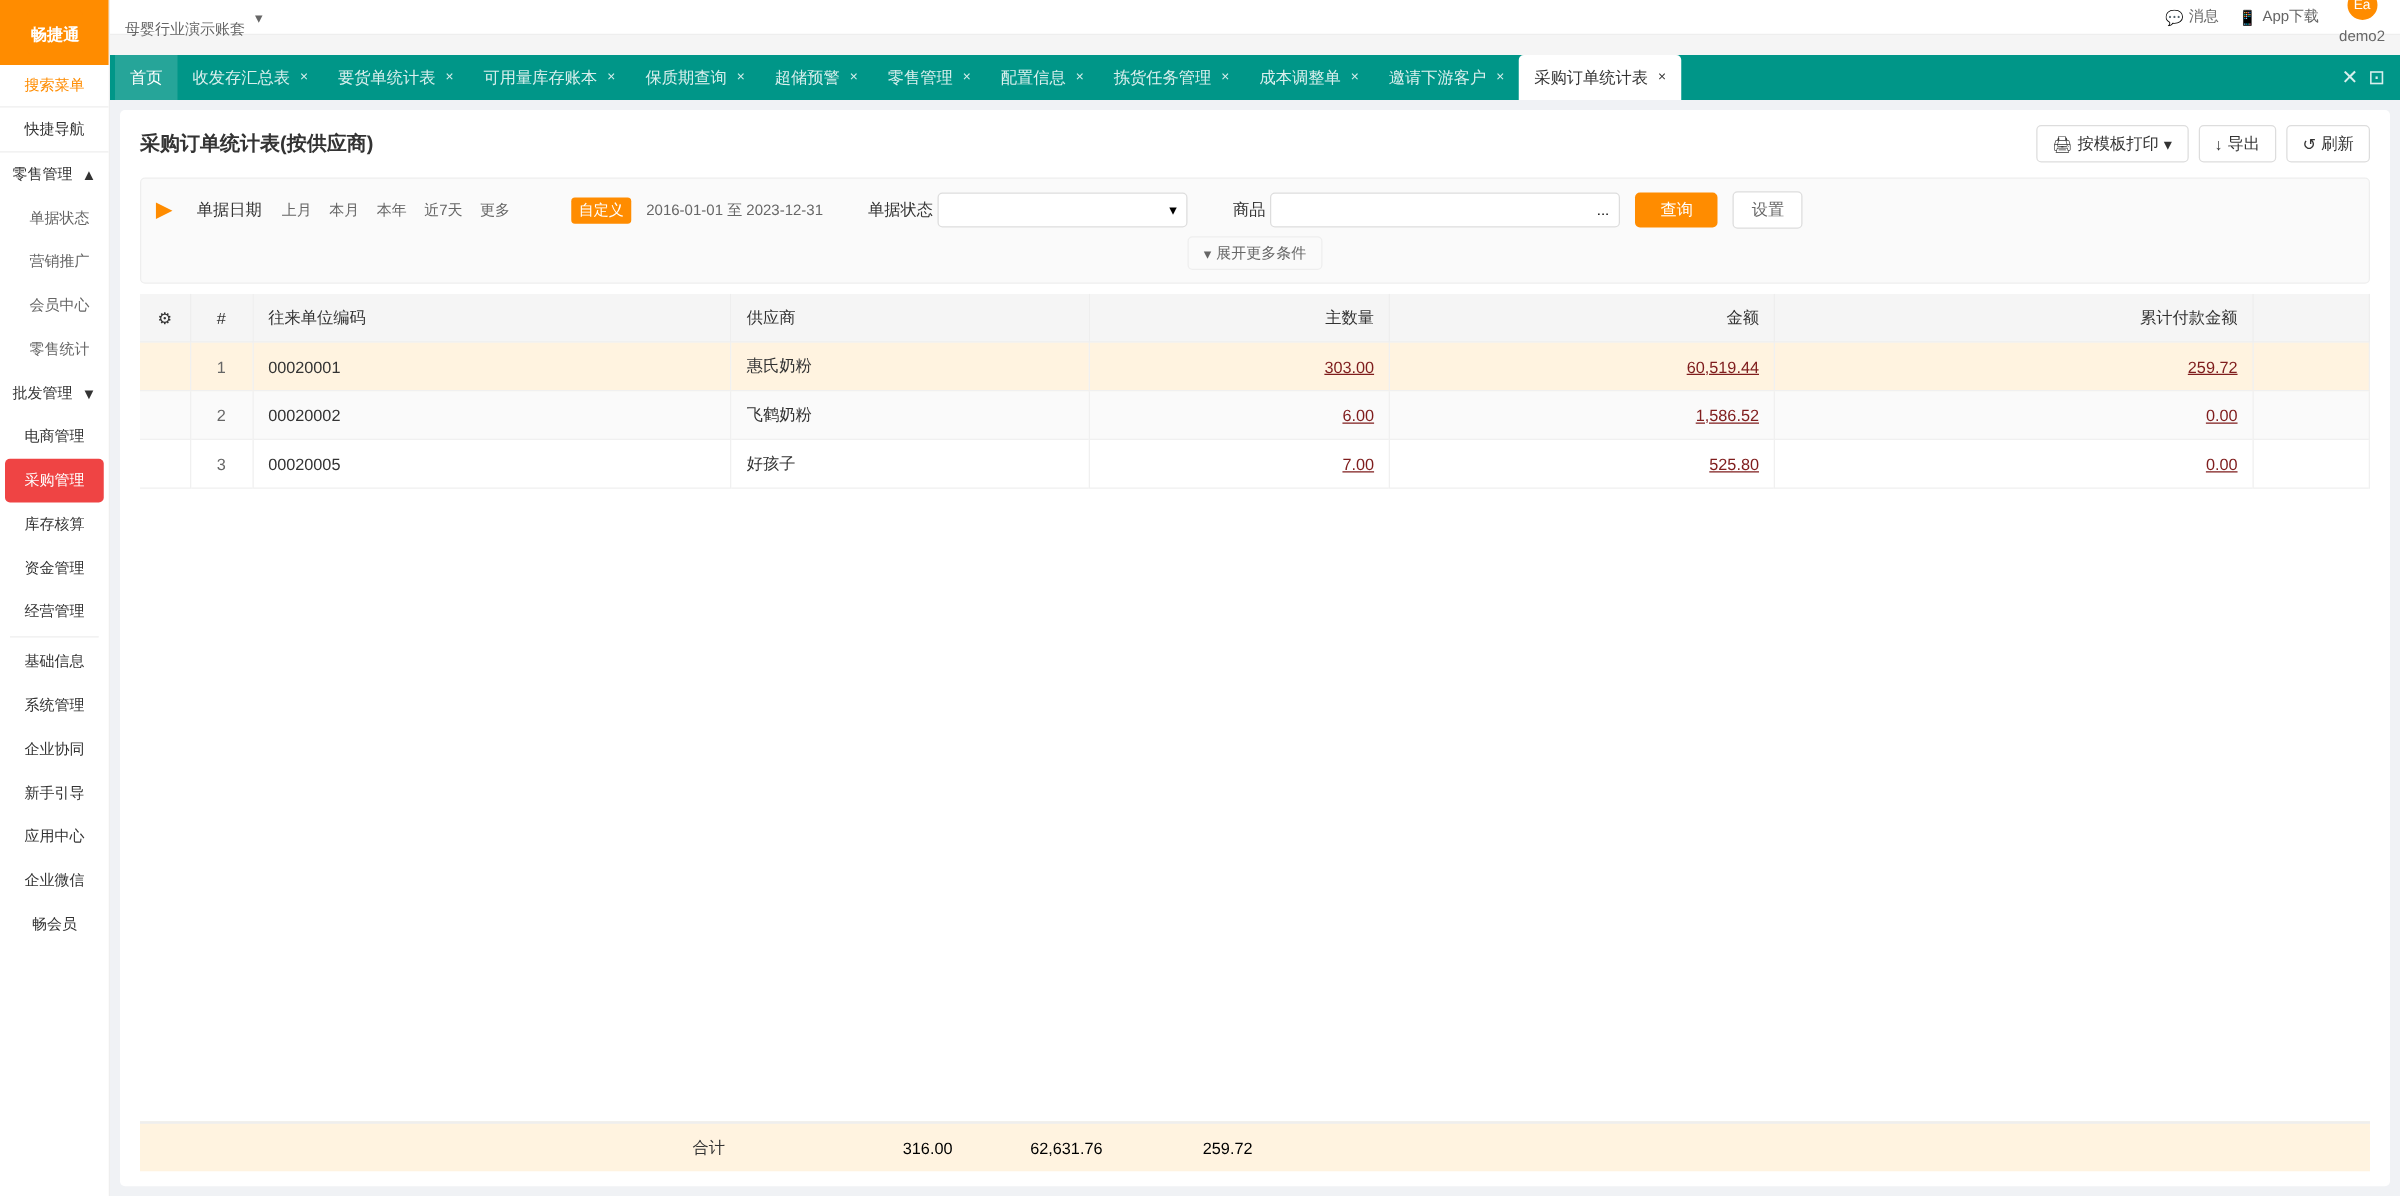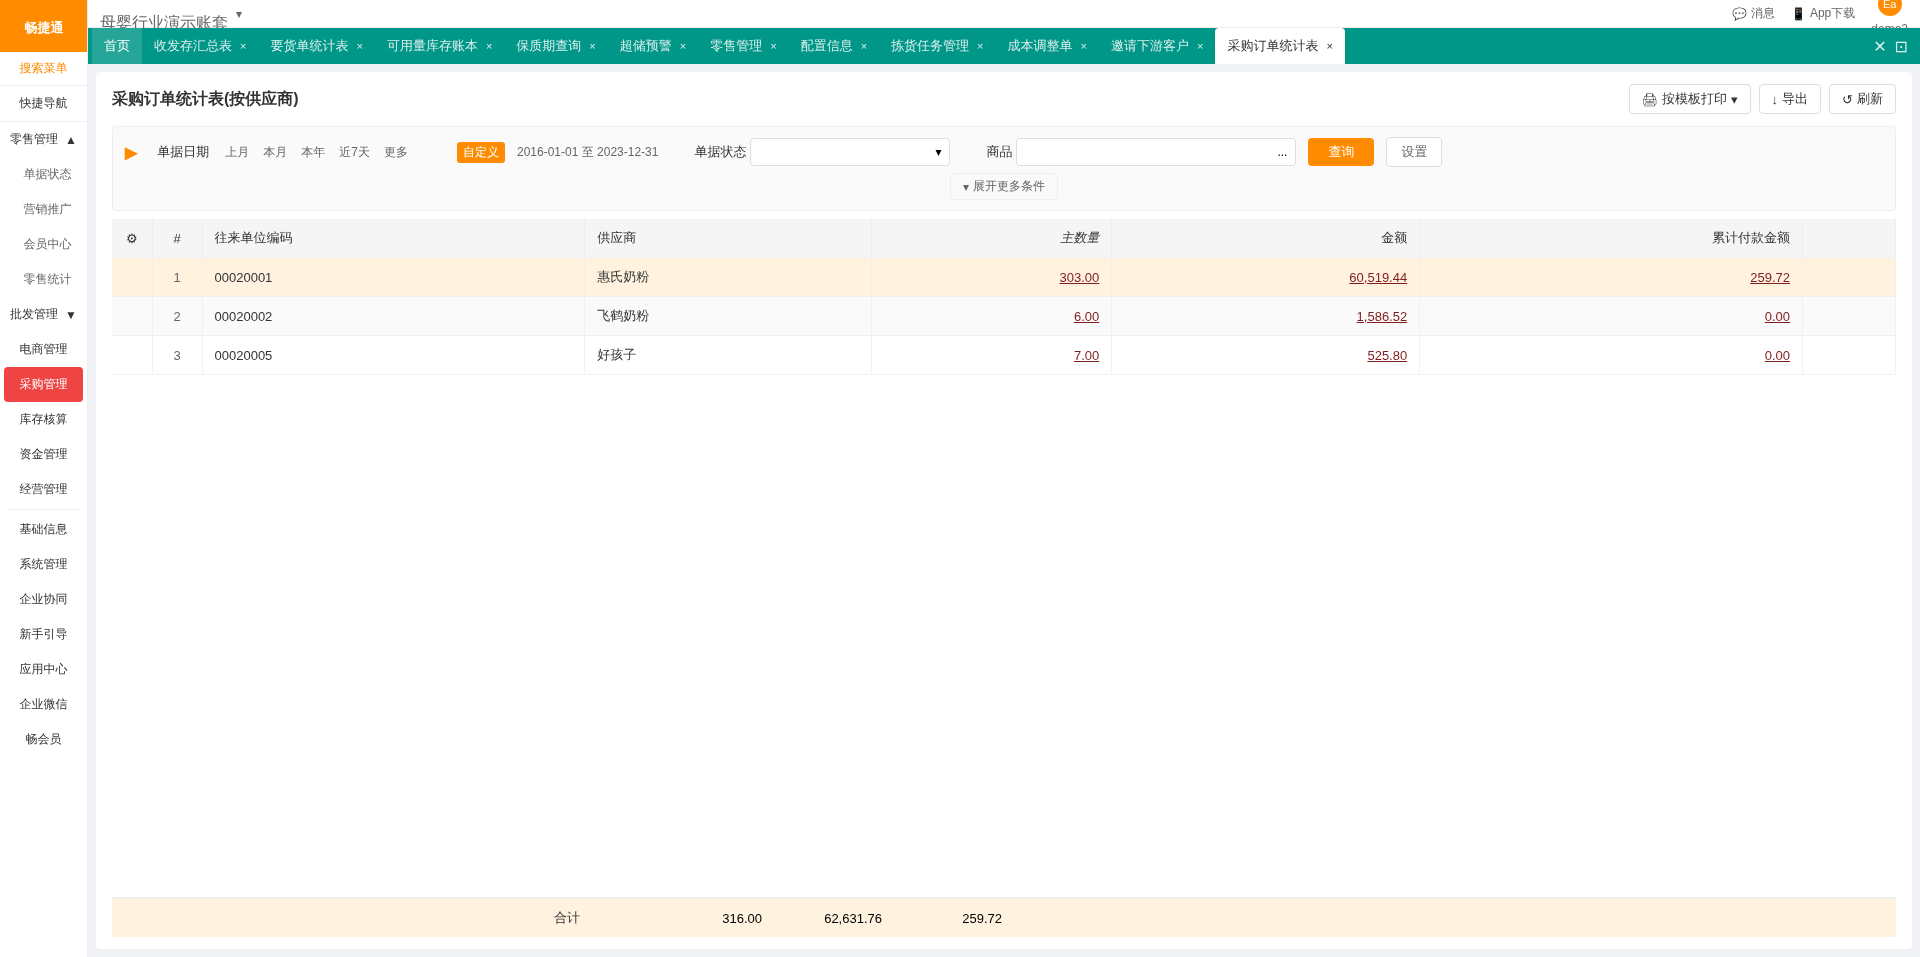--- a/index.html
+++ b/index.html
@@ -11,28 +11,28 @@
     .sidebar-divider { height: 1px; background: #eee; margin: 2px 8px; }
     .sidebar-item { padding: 9px 4px; font-size: 12px; color: #333; text-align: center; cursor: pointer; display: flex; align-items: center; justify-content: center; gap: 3px; }
     .sidebar-item.active { background: #ef4444; color: #fff; border-radius: 4px; margin: 0 4px; }
     .sidebar-item.has-arrow { justify-content: space-between; padding: 9px 10px; }
 
     
     .main-area { flex: 1; display: flex; flex-direction: column; height: 957px; overflow: hidden; }
 
     
     .topbar { height: 28px; background: #fff; display: flex; align-items: center; padding: 0 12px; border-bottom: 1px solid #eee; gap: 8px; }
-    .topbar-title { font-size: 16px; color: #666; margin-top: 20px; }
+    .topbar-title { font-size: 12px; color: #666; margin-top: 20px; }
     .topbar-dropdown { font-size: 12px; color: #666; cursor: pointer; }
     .topbar-right { margin-left: auto; display: flex; align-items: center; gap: 16px; font-size: 12px; color: #666; }
     .topbar-msg, .topbar-app { display: flex; align-items: center; gap: 4px; cursor: pointer; }
     .user-avatar { width: 24px; height: 24px; border-radius: 50%; background: #ff8c00; display: flex; align-items: center; justify-content: center; color: #fff; font-size: 11px; }
 
     
-    .tabbar { height: 36px; background: #009688; display: flex; align-items: center; padding: 0 4px; overflow: hidden; }
+    .tabbar { height: 36px; background: #009688; display: flex; align-items: center; padding: 0 4px; overflow: hidden; margin-top: 16px; }
     .tab-item { height: 36px; padding: 0 12px; display: flex; align-items: center; font-size: 13px; color: rgba(255,255,255,0.85); cursor: pointer; white-space: nowrap; gap: 4px; }
     .tab-item.home { background: rgba(255,255,255,0.15); color: #fff; }
     .tab-item.active { background: #fff; color: #333; border-radius: 4px 4px 0 0; }
     .tab-close { font-size: 11px; color: inherit; margin-left: 4px; cursor: pointer; }
     .tab-right-btns { margin-left: auto; display: flex; align-items: center; gap: 8px; padding-right: 8px; }
     .tab-right-btn { color: rgba(255,255,255,0.85); font-size: 16px; cursor: pointer; }
 
     
     .page-content { flex: 1; background: #f0f2f5; overflow: auto; display: flex; flex-direction: column; }
     .page-inner { background: #fff; margin: 8px; border-radius: 4px; flex: 1; display: flex; flex-direction: column; padding: 12px 16px; }
@@ -305,21 +305,21 @@
       <div class="table-wrapper">
         <table>
           <thead>
             <tr>
               <th>
                 <span>⚙</span>
               </th>
               <th class="num-col">#</th>
               <th>往来单位编码</th>
               <th>供应商</th>
-              <th style="text-align:right;font-style:italic;">主数量</th>
+              <th style="text-align:right;">主数量</th>
               <th style="text-align:right;">金额</th>
               <th style="text-align:right;">累计付款金额</th>
               <th></th>
             </tr>
           </thead>
           <tbody>
             <tr class="highlighted">
               <td></td>
               <td class="index">1</td>
               <td>00020001</td>

